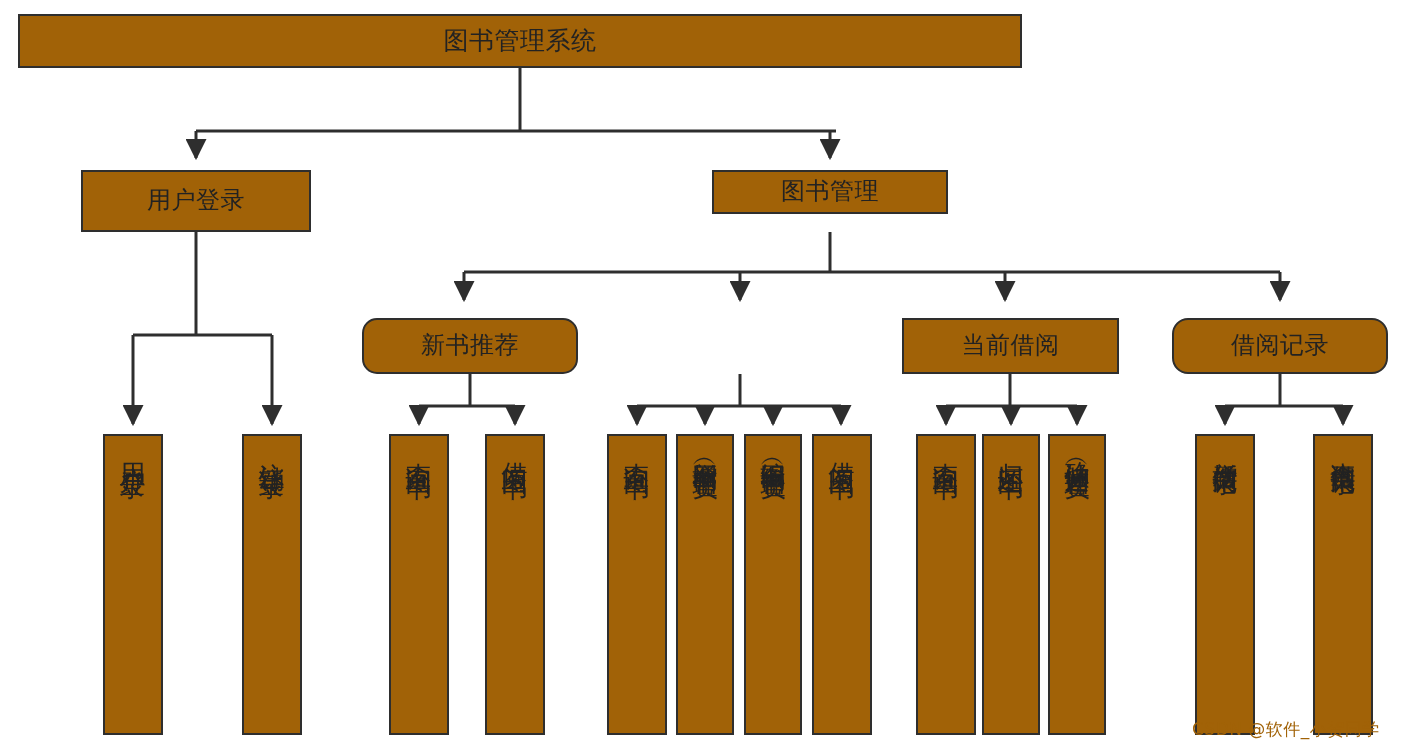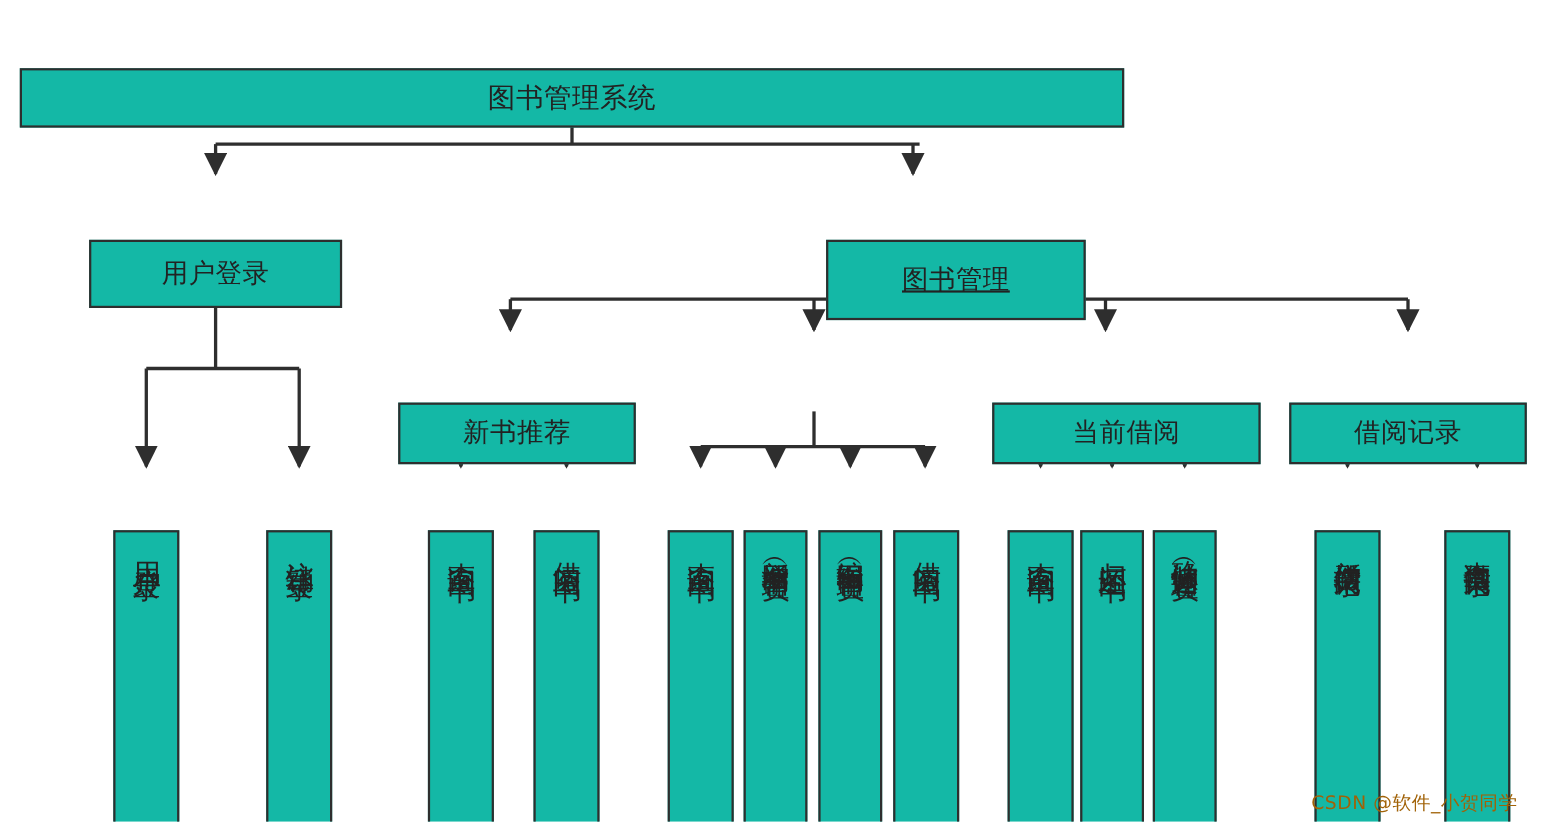--- a/index.html
+++ b/index.html
@@ -22,28 +22,27 @@
     position: absolute;
     left: 0;
     top: 0;
     width: 1405px;
     height: 747px;
     pointer-events: none;
   }
   .node {
     position: absolute;
     box-sizing: border-box;
-    background: #14b8a6;
+    background: #a16207;
     border: 2px solid #2e2e2e;
     display: flex;
     align-items: center;
     justify-content: center;
     color: #222222;
     z-index: 2;
-    margin-top: 48px;
   }
   .node-label {
     color: #222222;
     line-height: 1.05;
     letter-spacing: 0.5px;
     text-align: center;
     white-space: nowrap;
   }
   
   .node.horiz .node-label {
@@ -135,31 +134,31 @@
     </g>
   </svg>
 
   <div class="node horiz root" style="left:18px; top:14px; width:1004px; height:54px;">
     <span class="node-label">图书管理系统</span>
   </div>
 
   <div class="node horiz" style="left:81px; top:170px; width:230px; height:62px;">
     <span class="node-label">用户登录</span>
   </div>
-  <div class="node horiz" style="left:751px; top:170px; width:236px; height:73px;text-decoration:underline;">
+  <div class="node horiz" style="left:712px; top:170px; width:236px; height:44px;">
     <span class="node-label">图书管理</span>
   </div>
 
-  <div class="node horiz" style="left:362px; top:318px; width:216px; height:56px;">
+  <div class="node horiz" style="left:362px; top:318px; width:216px; height:56px;border-radius:15px;">
     <span class="node-label">新书推荐</span>
   </div>
-  <div class="node horiz" style="left:902px; top:318px; width:244px; height:56px;">
+  <div class="node horiz" style="left:902px; top:318px; width:217px; height:56px;">
     <span class="node-label">当前借阅</span>
   </div>
-  <div class="node horiz" style="left:1172px; top:318px; width:216px; height:56px;">
+  <div class="node horiz" style="left:1172px; top:318px; width:216px; height:56px;border-radius:16px;">
     <span class="node-label">借阅记录</span>
   </div>
 
   <div class="node vert" style="left:103px; top:434px; width:60px; height:301px;">
     <span class="node-label">用户登录</span>
   </div>
   <div class="node vert" style="left:242px; top:434px; width:60px; height:301px;">
     <span class="node-label">注销登录</span>
   </div>
 

